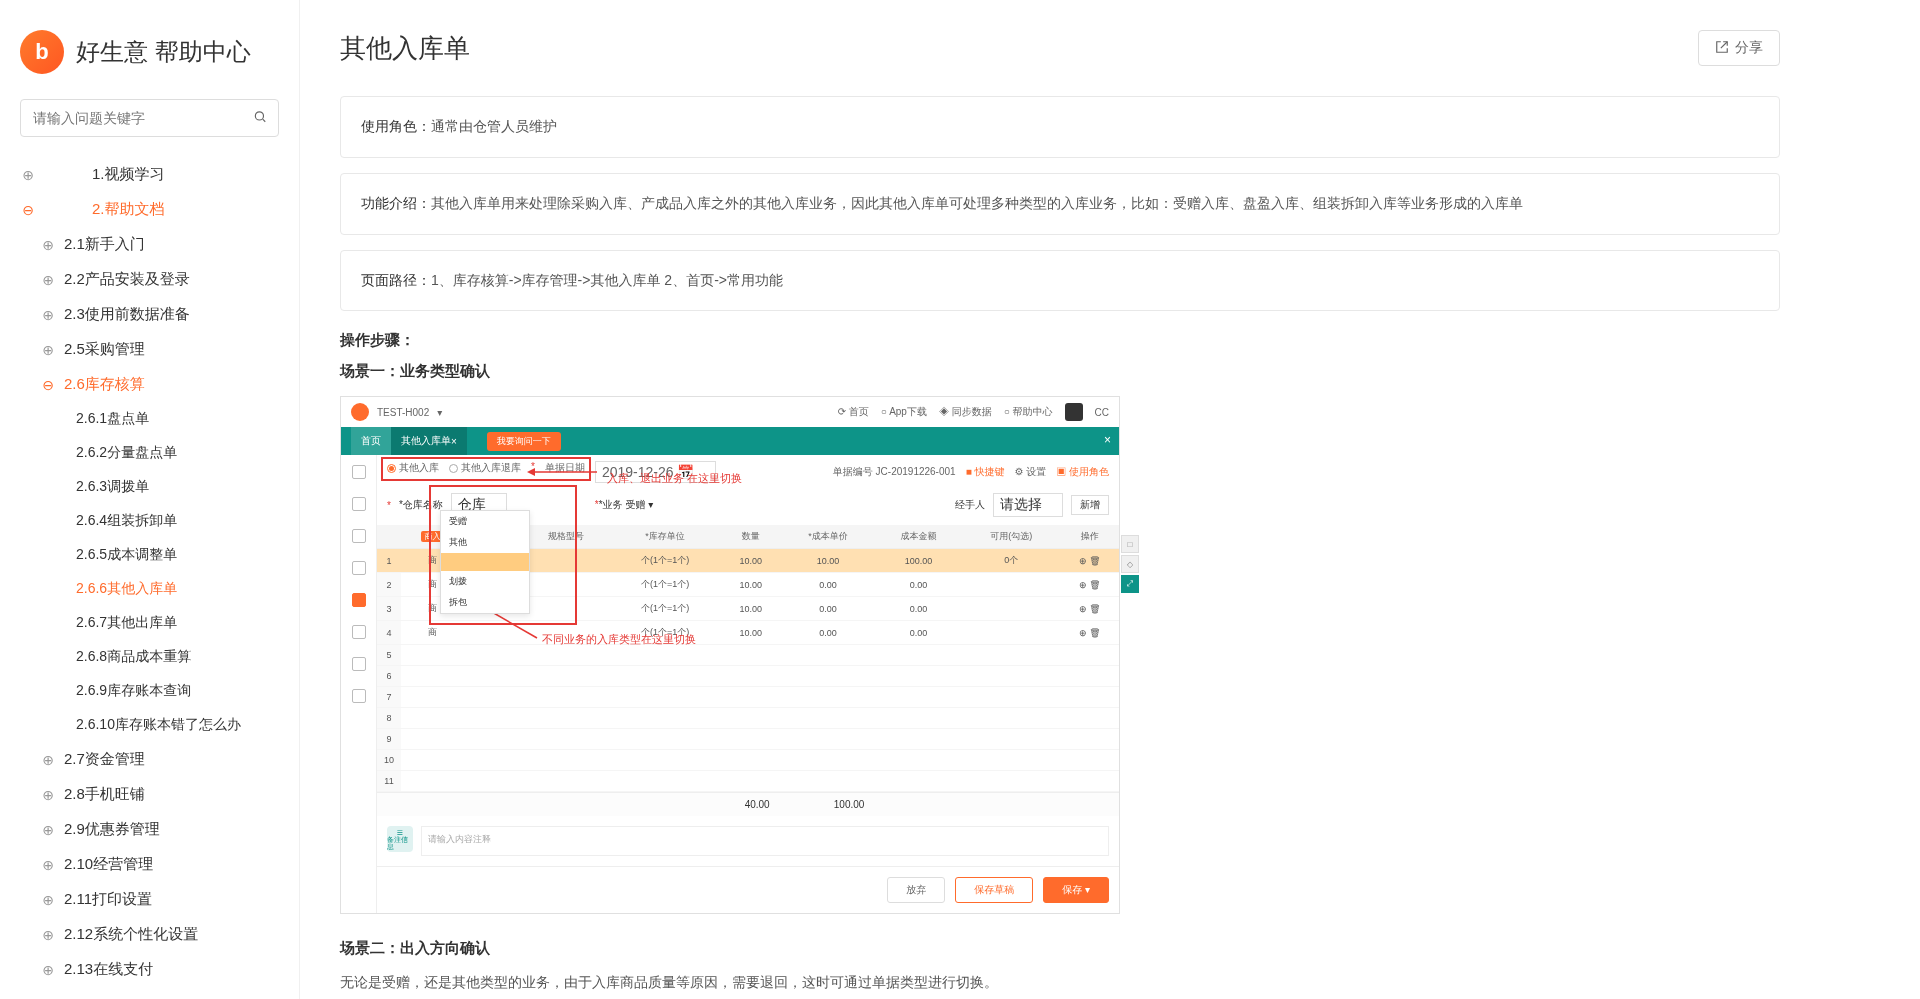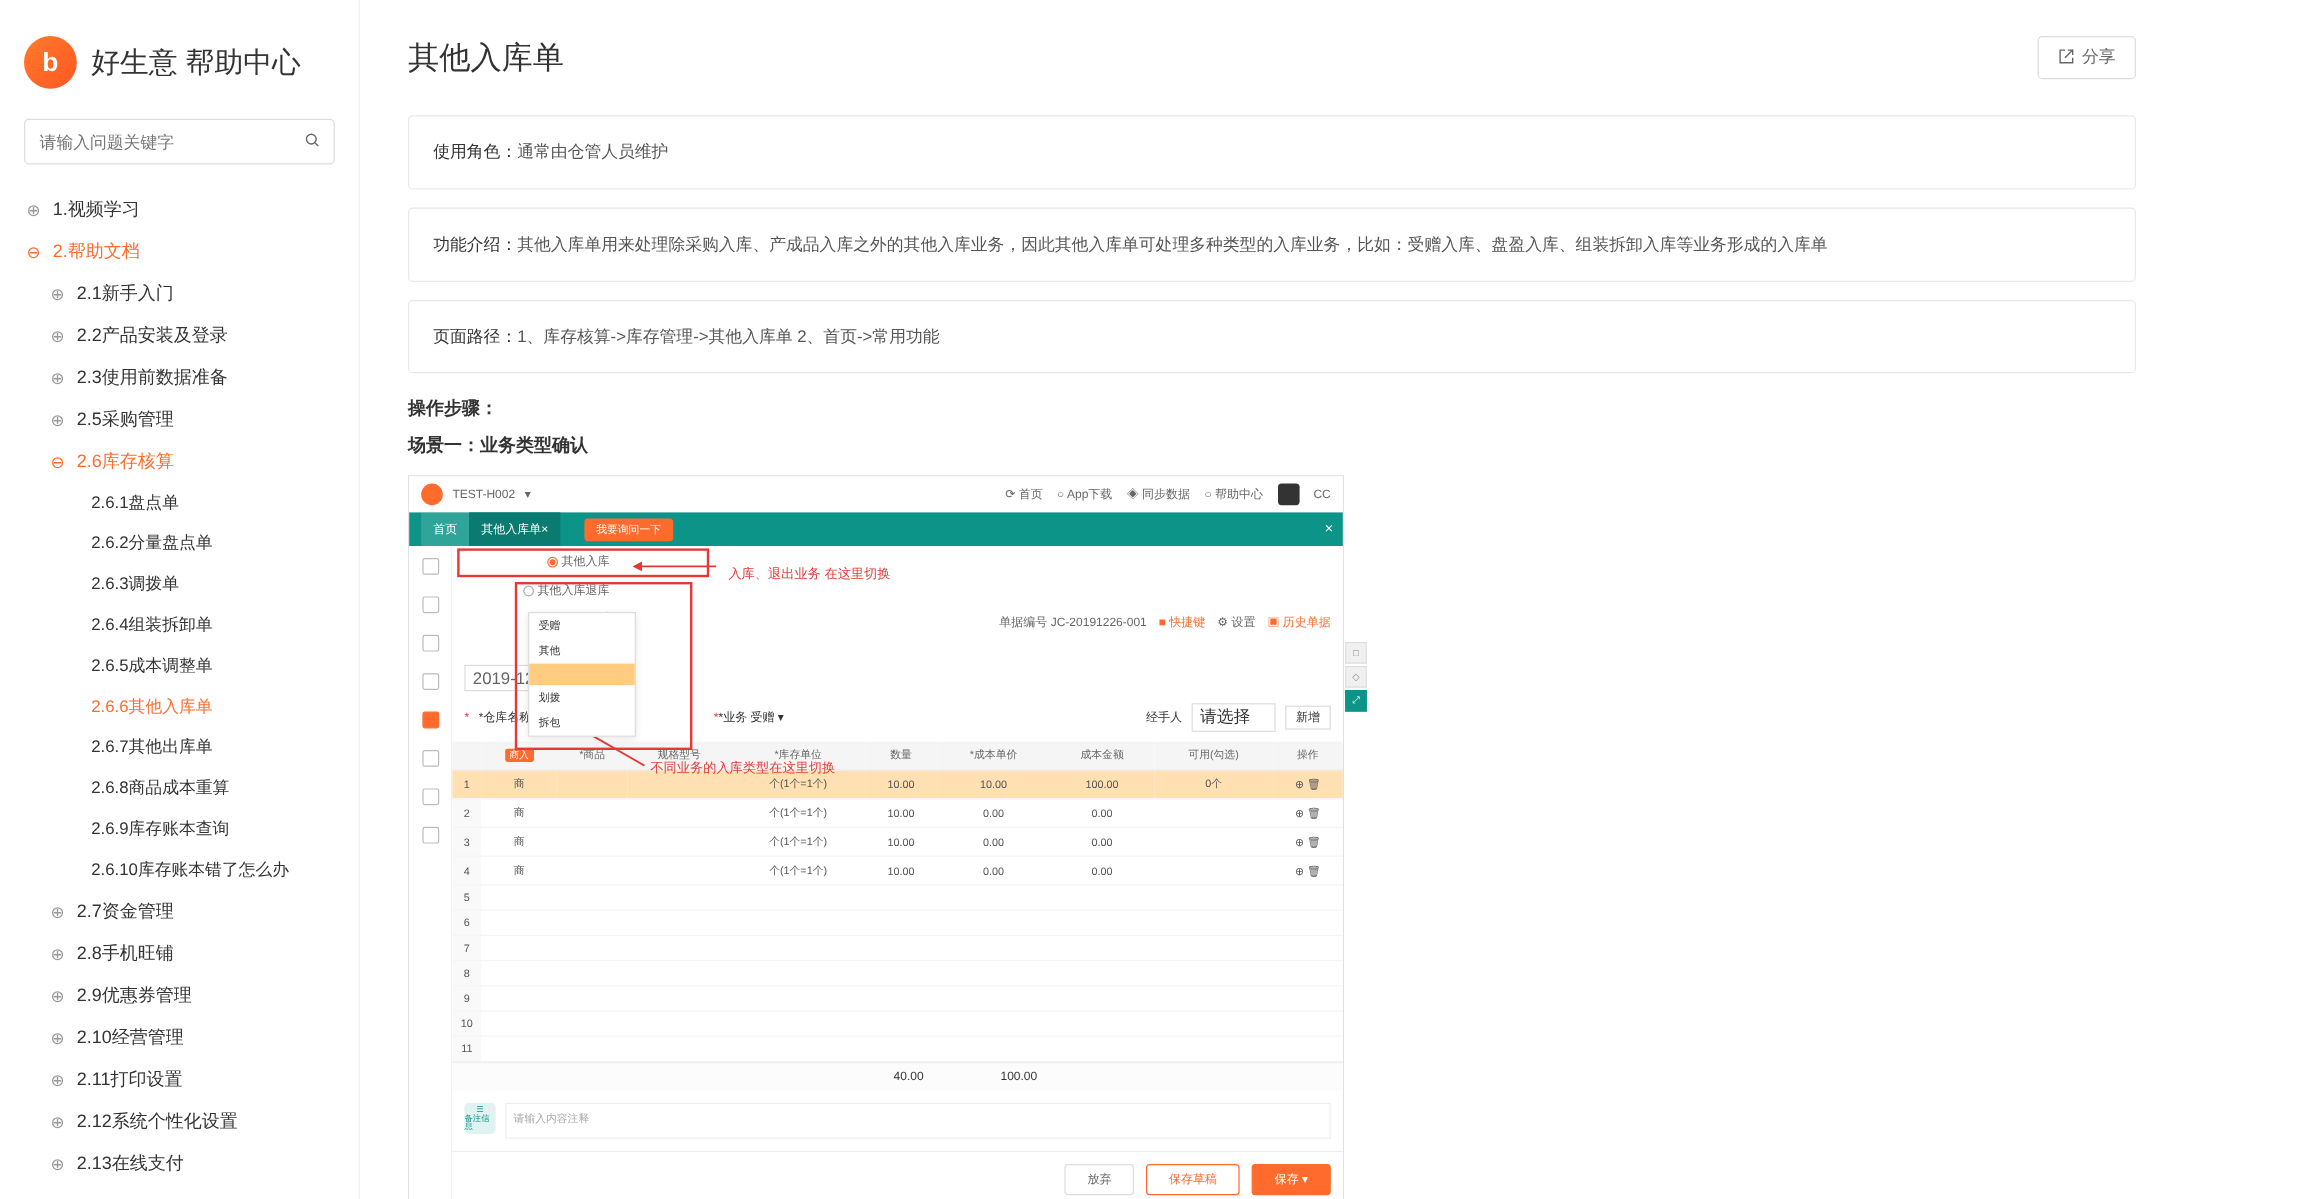--- a/index.html
+++ b/index.html
@@ -7,21 +7,21 @@
 .container { display: flex; max-width: 1920px; margin: 0 auto; }
 .sidebar { width: 300px; padding: 30px 20px; border-right: 1px solid #f0f0f0; }
 .logo-row { display: flex; align-items: center; margin-bottom: 25px; }
 .logo-circle { width: 44px; height: 44px; border-radius: 50%; background: linear-gradient(135deg, #ff7b2c, #ff5722); display: flex; align-items: center; justify-content: center; color: #fff; font-weight: bold; font-size: 22px; margin-right: 12px; }
 .logo-text { font-size: 24px; font-weight: 500; color: #333; }
 .search-box { position: relative; margin-bottom: 20px; }
 .search-input { width: 100%; height: 38px; padding: 0 40px 0 12px; border: 1px solid #ddd; border-radius: 4px; font-size: 14px; outline: none; }
 .search-icon { position: absolute; right: 12px; top: 50%; transform: translateY(-50%); color: #666; }
 .nav-list { list-style: none; }
 .nav-item { display: flex; align-items: center; padding: 8px 0; cursor: pointer; color: #333; font-size: 15px; }
-.nav-item.level-1 { padding-left: 0; }
+.nav-item.level-1 { padding-left: 0; gap: 48px; }
 .nav-item.level-2 { padding-left: 20px; }
 .nav-item.level-3 { padding-left: 56px; font-size: 14px; }
 .nav-item.active { color: #ff6b2c; }
 .nav-icon { width: 16px; height: 16px; margin-right: 8px; display: inline-flex; align-items: center; justify-content: center; font-size: 14px; color: #999; }
 .nav-icon.expanded { color: #ff6b2c; }
 .nav-icon.minus::before { content: "⊖"; }
 .nav-icon.plus::before { content: "⊕"; }
 .main-content { flex: 1; padding: 30px 40px; max-width: 1520px; }
 .page-header { display: flex; justify-content: space-between; align-items: center; margin-bottom: 30px; }
 .page-title { font-size: 26px; font-weight: 500; color: #333; }
@@ -42,21 +42,21 @@
 .shot-tab.home { background: rgba(255,255,255,0.15); }
 .shot-tab.active { background: #0b7a70; }
 .shot-orange-btn { background: #ff6b2c; padding: 3px 10px; border-radius: 3px; margin-left: 20px; font-size: 9px; }
 .shot-close { position: absolute; right: 8px; top: 6px; color: #fff; font-size: 12px; }
 .shot-body { display: flex; }
 .shot-leftnav { width: 36px; background: #fff; border-right: 1px solid #eee; display: flex; flex-direction: column; align-items: center; padding-top: 10px; gap: 18px; }
 .nav-ico { width: 14px; height: 14px; border: 1px solid #bbb; border-radius: 2px; }
 .nav-ico.active { background: #ff6b2c; border-color: #ff6b2c; }
 .shot-main { flex: 1; background: #fff; padding: 0; position: relative; }
 .shot-header-row { padding: 6px 10px; font-size: 10px; color: #666; display: flex; align-items: center; justify-content: space-between; }
-.radio-group { display: flex; gap: 10px; align-items: flex-end; flex-direction: column; }
+.radio-group { display: flex; gap: 10px; align-items: flex-start; }
 .radio-item { display: flex; align-items: center; gap: 3px; }
 .radio-dot { width: 9px; height: 9px; border: 1px solid #ff6b2c; border-radius: 50%; display: inline-block; position: relative; }
 .radio-dot.checked::after { content: ""; width: 5px; height: 5px; background: #ff6b2c; border-radius: 50%; position: absolute; top: 1px; left: 1px; }
 .radio-dot.gray { border-color: #aaa; }
 .red-rect { border: 2px solid #e53935; position: absolute; pointer-events: none; }
 .red-text { color: #e53935; font-size: 11px; position: absolute; }
 .red-arrow { position: absolute; color: #e53935; }
 .shot-filter-row { padding: 4px 10px; font-size: 10px; display: flex; align-items: center; gap: 6px; justify-content: space-between; }
 .dropdown { border: 1px solid #ddd; padding: 2px 20px 2px 6px; font-size: 14px; background: #fff; position: relative; }
 .shot-table { width: 100%; border-collapse: collapse; font-size: 9px; margin-top: 4px; }
@@ -264,21 +264,21 @@
                     <span>其他入库退库</span>
                   </span>
                 <span style="color:#e53935">*</span>
                   <span>单据日期</span>
                 <span class="dropdown"><span>2019-12-26</span> 📅</span>
               </div>
               <div style="display:flex;gap:10px;align-items:center">
                 <span><span>单据编号</span> <span>JC-20191226-001</span></span>
                 <span style="color:#ff6b2c">■ <span>快捷键</span></span>
                 <span>⚙ <span>设置</span></span>
-                <span style="color:#ff6b2c">▣ <span>历史单据</span></span>
+                <span style="color:#ff6b2c">▣ <span>使用角色</span></span>
               </div>
             </div>
 
             <div class="red-rect" style="top:2px;left:4px;width:210px;height:24px"></div>
             <svg class="red-arrow" style="top:10px;left:150px" width="70" height="14">
                 <line x1="70" y1="7" x2="5" y2="7" stroke="#e53935" stroke-width="1.5"></line>
                 <polygon points="0,7 8,3 8,11" fill="#e53935"></polygon>
               </svg>
             <div class="red-text" style="top:16px;left:230px">入库、退出业务 在这里切换</div>
 

